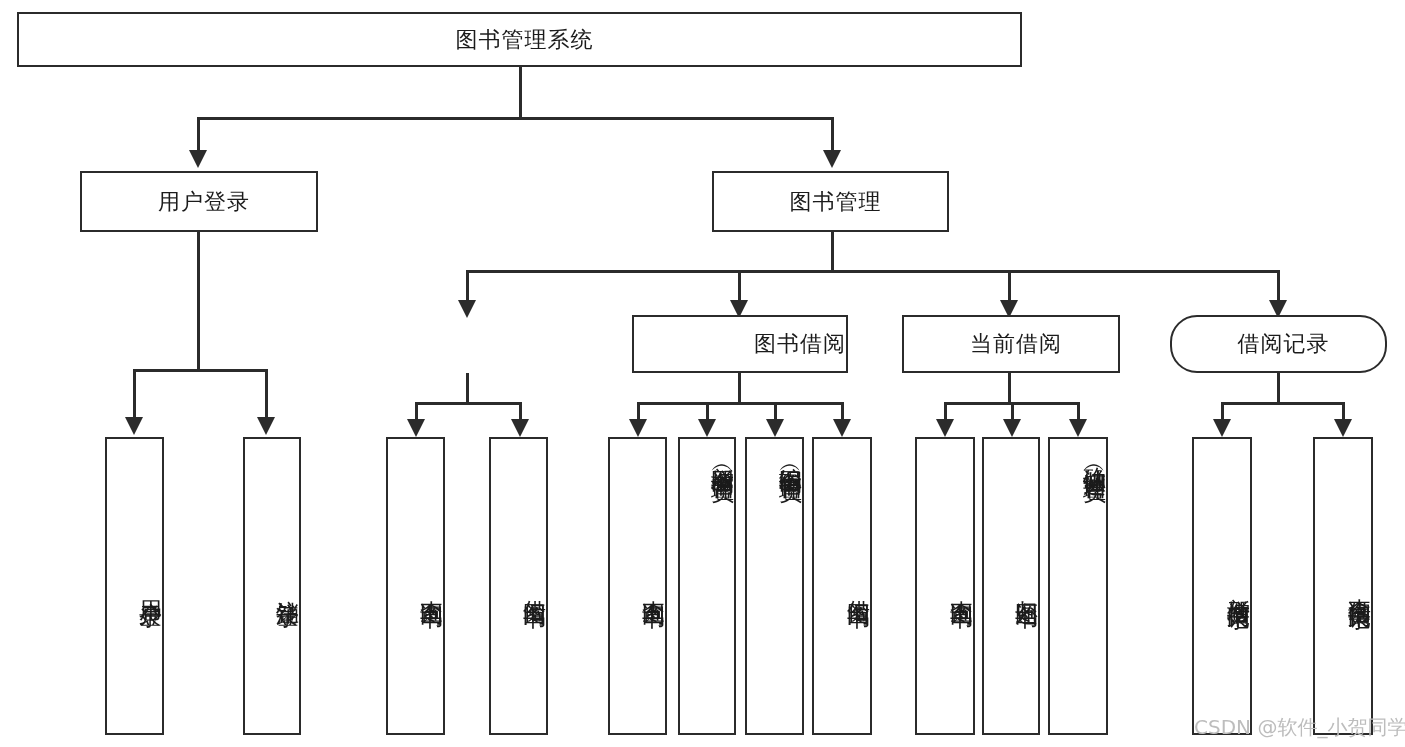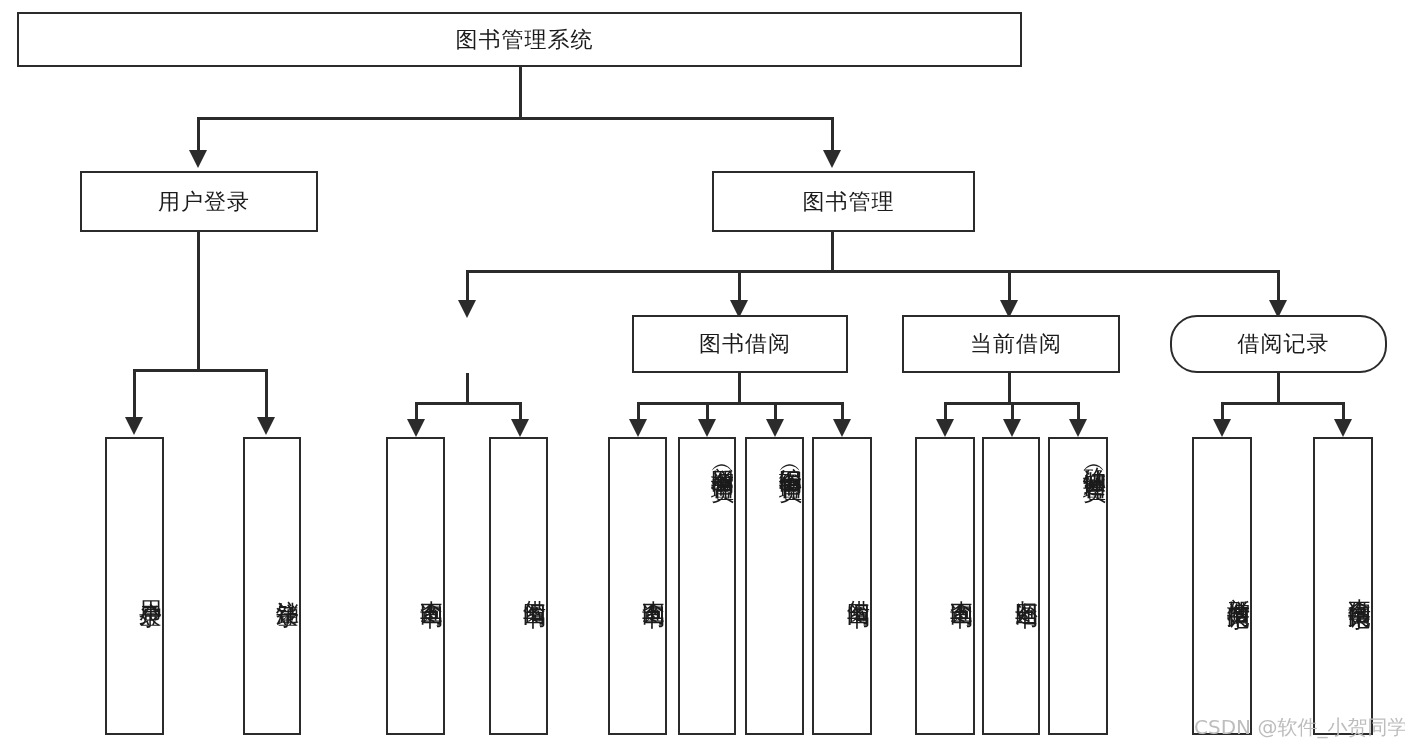--- a/index.html
+++ b/index.html
@@ -141,25 +141,25 @@
   <div class="line v" style="left:1342px; top:402px; height:20px;"></div>
   <div class="arrow" style="left:1334px; top:419px;"></div>
 
   <div class="node h" style="left:17px; top:12px; width:1005px; height:55px;">
     <span>图书管理系统</span>
   </div>
 
   <div class="node h" style="left:80px; top:171px; width:238px; height:61px;">
     <span>用户登录</span>
   </div>
-  <div class="node h" style="left:712px; top:171px; width:263px; height:61px;">
+  <div class="node h" style="left:712px; top:171px; width:237px; height:61px;">
     <span>图书管理</span>
   </div>
 
-  <div class="node h" style="left:632px; top:315px; width:216px; height:58px;">
+  <div class="node h" style="left:632px; top:315px; width:216px; height:58px;justify-content:flex-end;">
     <span>图书借阅</span>
   </div>
   <div class="node h" style="left:902px; top:315px; width:218px; height:58px;font-family:Liberation Serif, serif;">
     <span>当前借阅</span>
   </div>
   <div class="node h" style="left:1170px; top:315px; width:217px; height:58px;border-radius:27px;">
     <span>借阅记录</span>
   </div>
 
   <div class="node v mid" style="left:105px; top:437px; width:59px; height:298px;">

